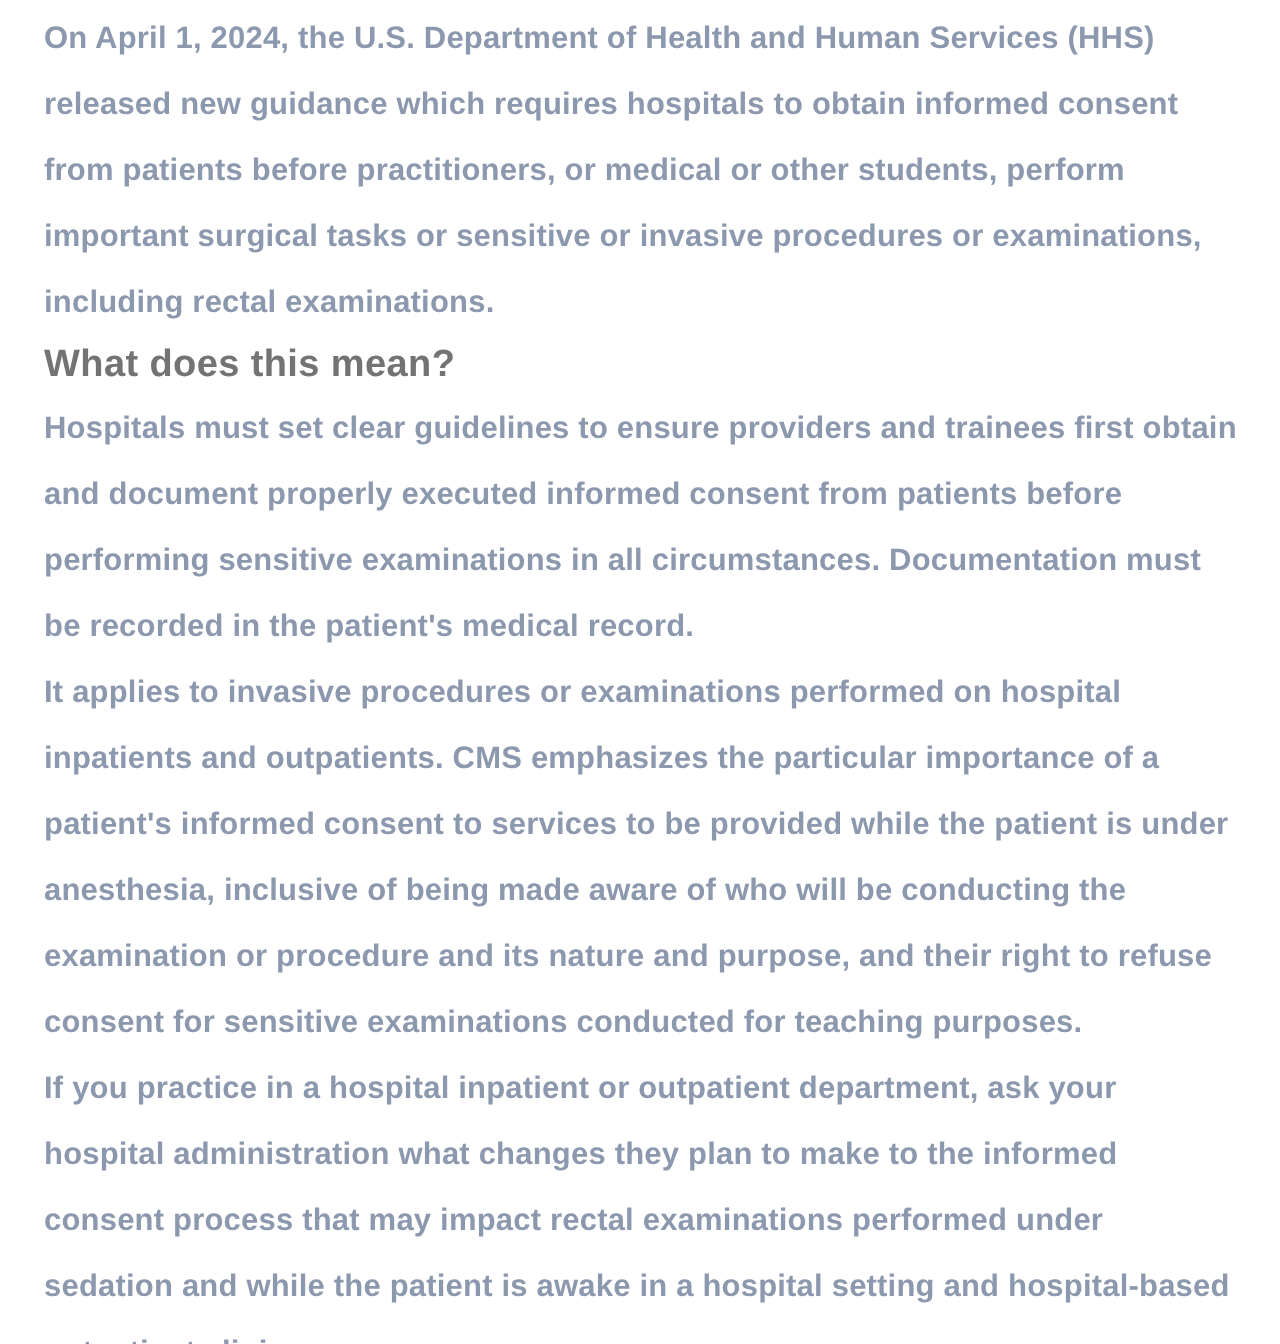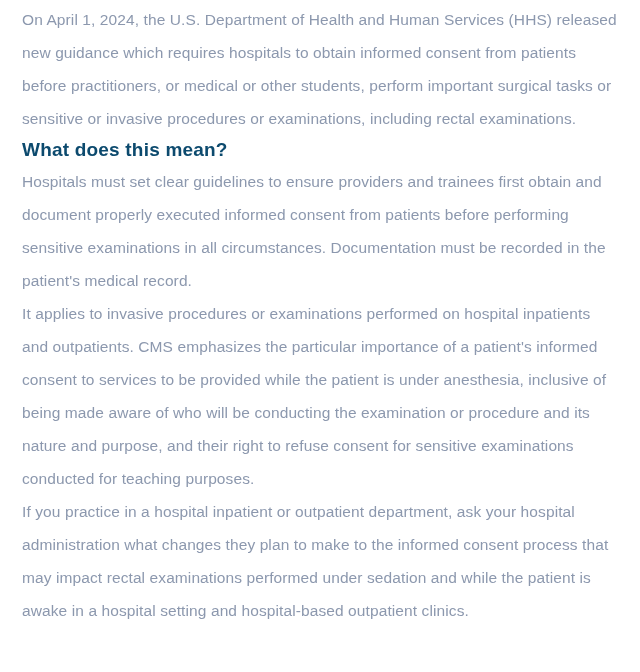--- a/index.html
+++ b/index.html
@@ -16,27 +16,28 @@
   }
   .article {
     padding: 3px 20px 0 22px;
   }
   .body-text {
     margin: 0;
     font-size: 15.5px;
     line-height: 33px;
     color: #8C98AE;
     letter-spacing: 0.1px;
+    font-weight: bold;
   }
   .section-heading {
     margin: 0;
     font-size: 19px;
     line-height: 30px;
     font-weight: 700;
-    color: #0c4a6e;
+    color: #737373;
     letter-spacing: 0.2px;
   }
   section {
     margin: 0;
   }
 </style>
 </head>
 <body>
 
 <main class="article">

